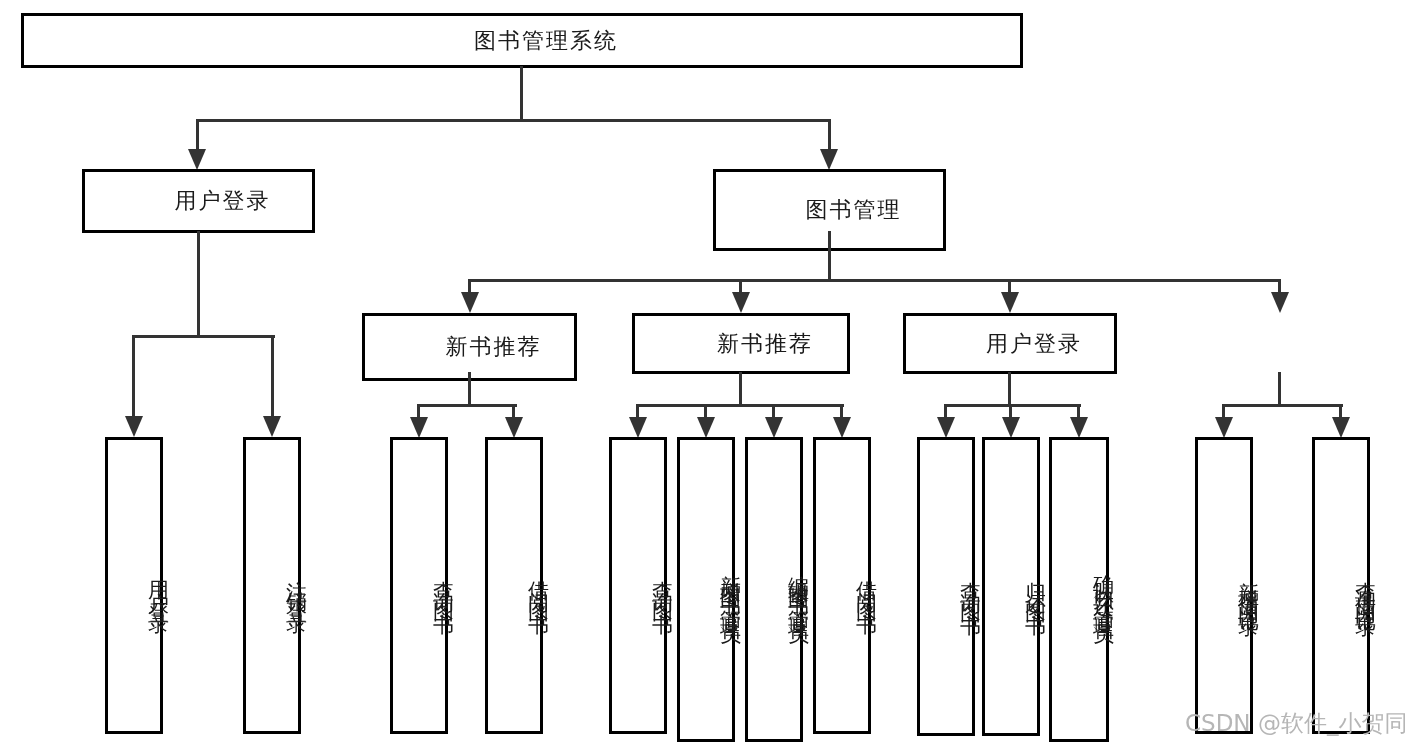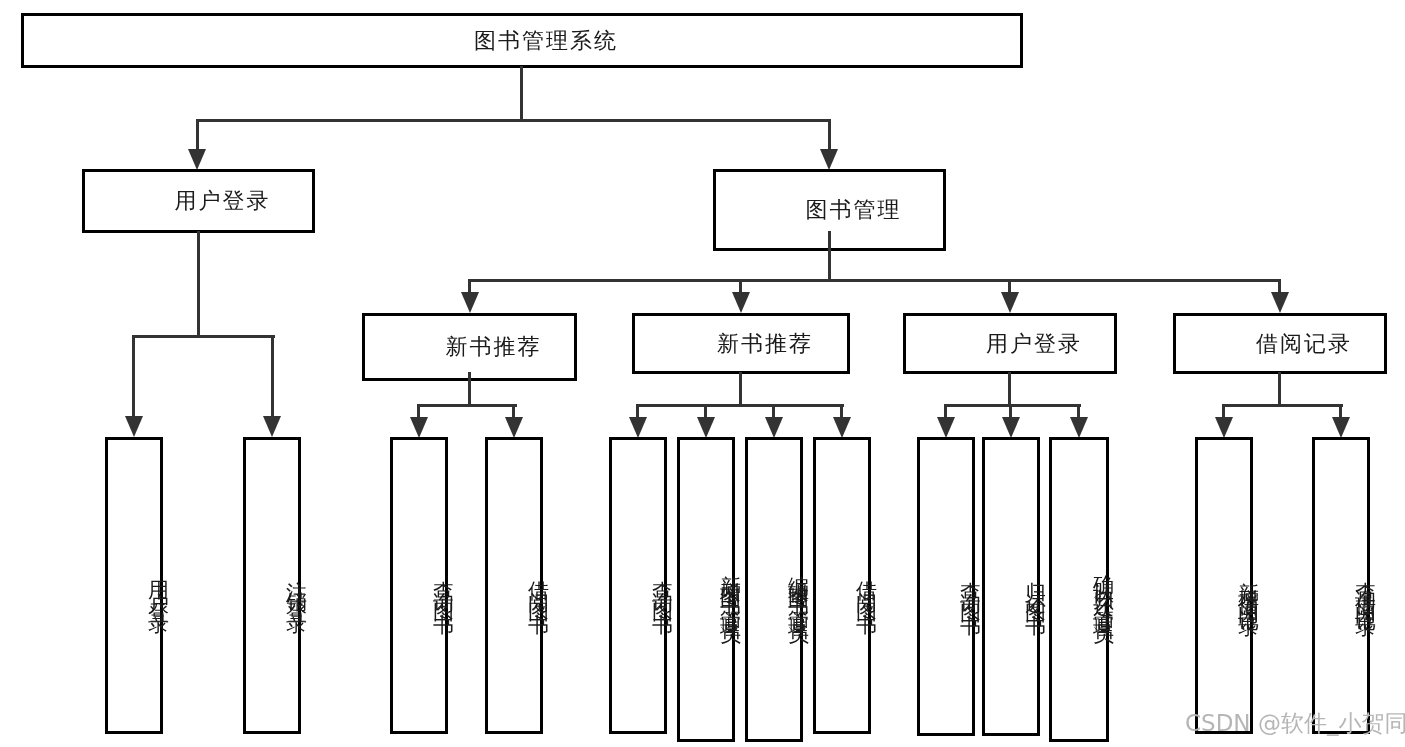--- a/index.html
+++ b/index.html
@@ -64,21 +64,20 @@
   <div class="vline" style="left:739px; top:279px; width:3px; height:16px;"></div>
   <div class="arrow" style="left:732px; top:292px;"></div>
   <div class="vline" style="left:1008px; top:279px; width:3px; height:16px;"></div>
   <div class="arrow" style="left:1001px; top:292px;"></div>
   <div class="vline" style="left:1278px; top:279px; width:3px; height:16px;"></div>
   <div class="arrow" style="left:1271px; top:292px;"></div>
 
   <div class="box hbox" style="left:362px; top:313px; width:215px; height:68px;">新书推荐</div>
   <div class="box hbox" style="left:632px; top:313px; width:218px; height:61px;">新书推荐</div>
   <div class="box hbox" style="left:903px; top:313px; width:214px; height:61px;">用户登录</div>
-  <div class="box hbox" style="left:1173px; top:313px; width:214px; height:61px;">借阅记录</div>
 
   <div class="vline" style="left:468px; top:372px; width:3px; height:35px;"></div>
   <div class="hline" style="left:417px; top:404px; width:100px; height:3px;"></div>
   <div class="vline" style="left:417px; top:404px; width:3px; height:16px;"></div>
   <div class="arrow" style="left:410px; top:417px;"></div>
   <div class="vline" style="left:512px; top:404px; width:3px; height:16px;"></div>
   <div class="arrow" style="left:505px; top:417px;"></div>
 
   <div class="vline" style="left:739px; top:372px; width:3px; height:35px;"></div>
   <div class="hline" style="left:636px; top:404px; width:208px; height:3px;"></div>

